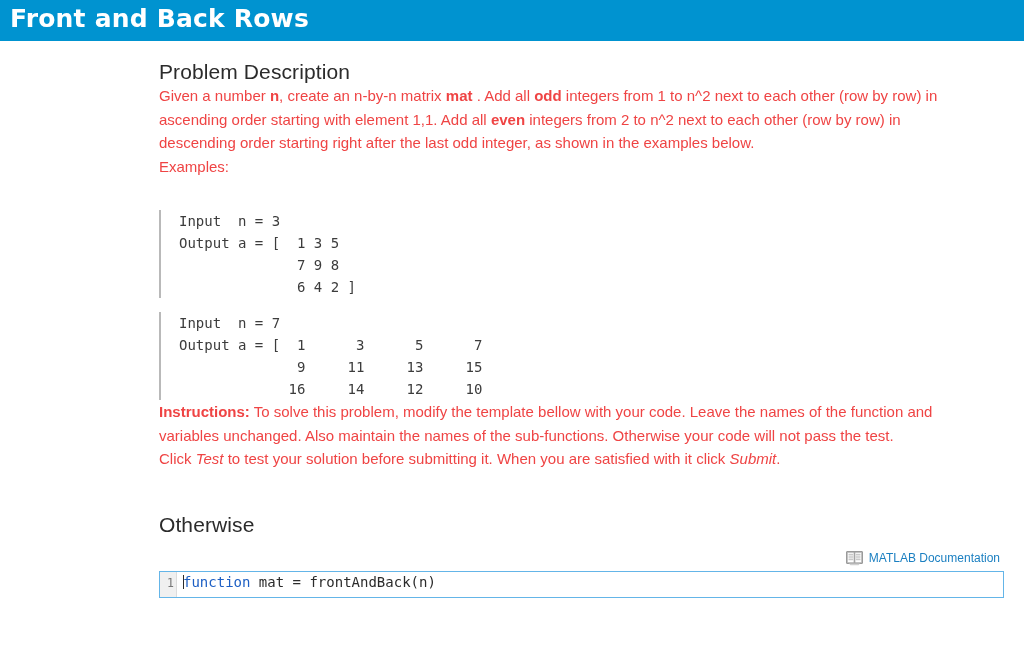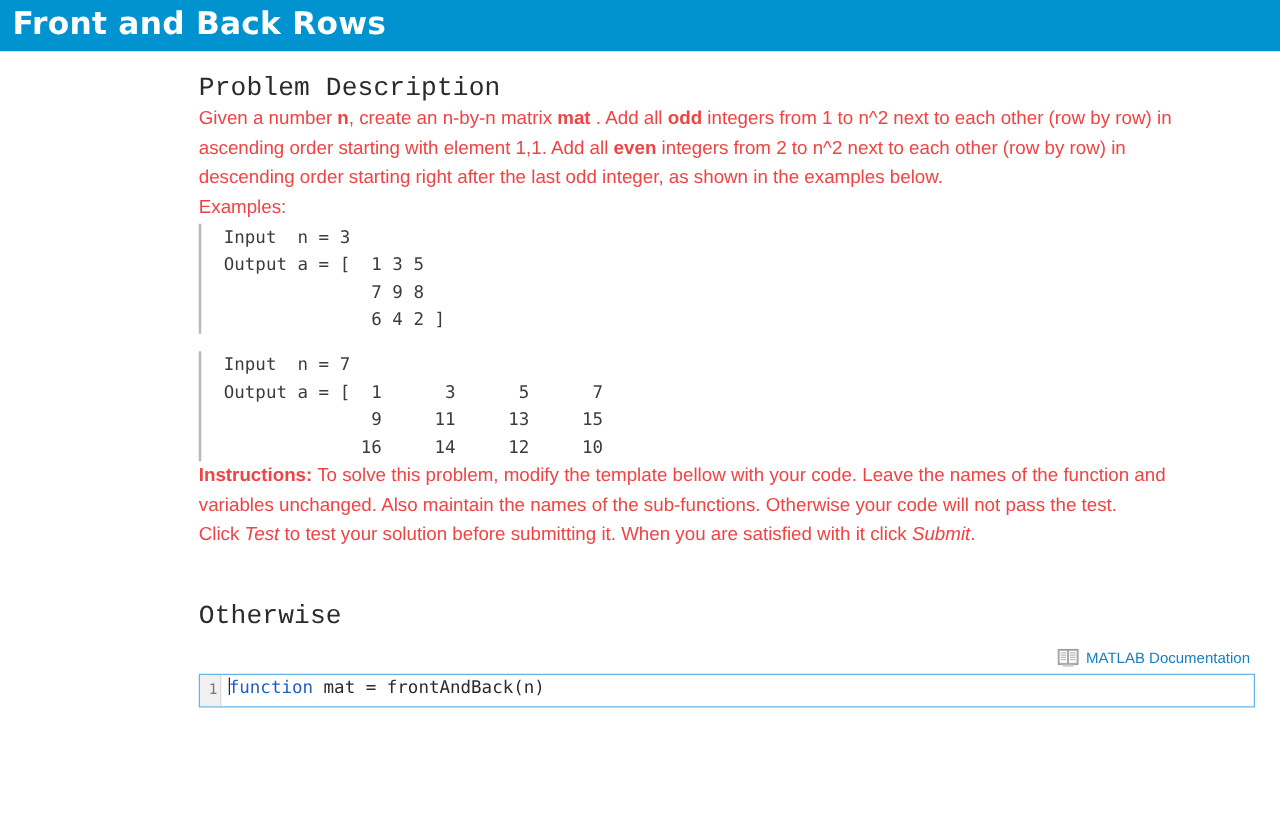--- a/index.html
+++ b/index.html
@@ -42,21 +42,21 @@
     margin-left: 159px;
     width: 822px;
   }
 
   h2.section-heading {
     font-size: 21px;
     font-weight: 400;
     color: #2b2b2b;
     margin: 0;
     padding: 0;
-    font-family: Liberation Mono, monospace;
+    font-family: Liberation Sans, sans-serif;
     letter-spacing: 0.1px;
   }
   #problem-description-heading { padding-top: 19px; }
   #solution-heading { padding-top: 0px; }
 
   p.body-text {
     font-size: 15px;
     line-height: 23.5px;
     color: #ef4444;
     margin: 0;
@@ -67,21 +67,21 @@
 
   .para-desc { margin-top: 16px; width: 821px; }
   .examples-label { margin-top: 25px; }
   .para-instructions { margin-top: 10px; width: 821px; }
   .para-click { margin-top: 26px; }
 
   
   .example-block {
     border-left: 2px solid #b9b9b9;
     padding: 0 0 0 18px;
-    margin-top: 2px;
+    margin-top: 32px;
     font-family: "DejaVu Sans Mono", "Liberation Mono", monospace;
     font-size: 14px;
     line-height: 22px;
     color: #3c3c3c;
     white-space: pre;
   }
   .example-block.second { margin-top: 14px; }
 
   
   .doc-link-row {

